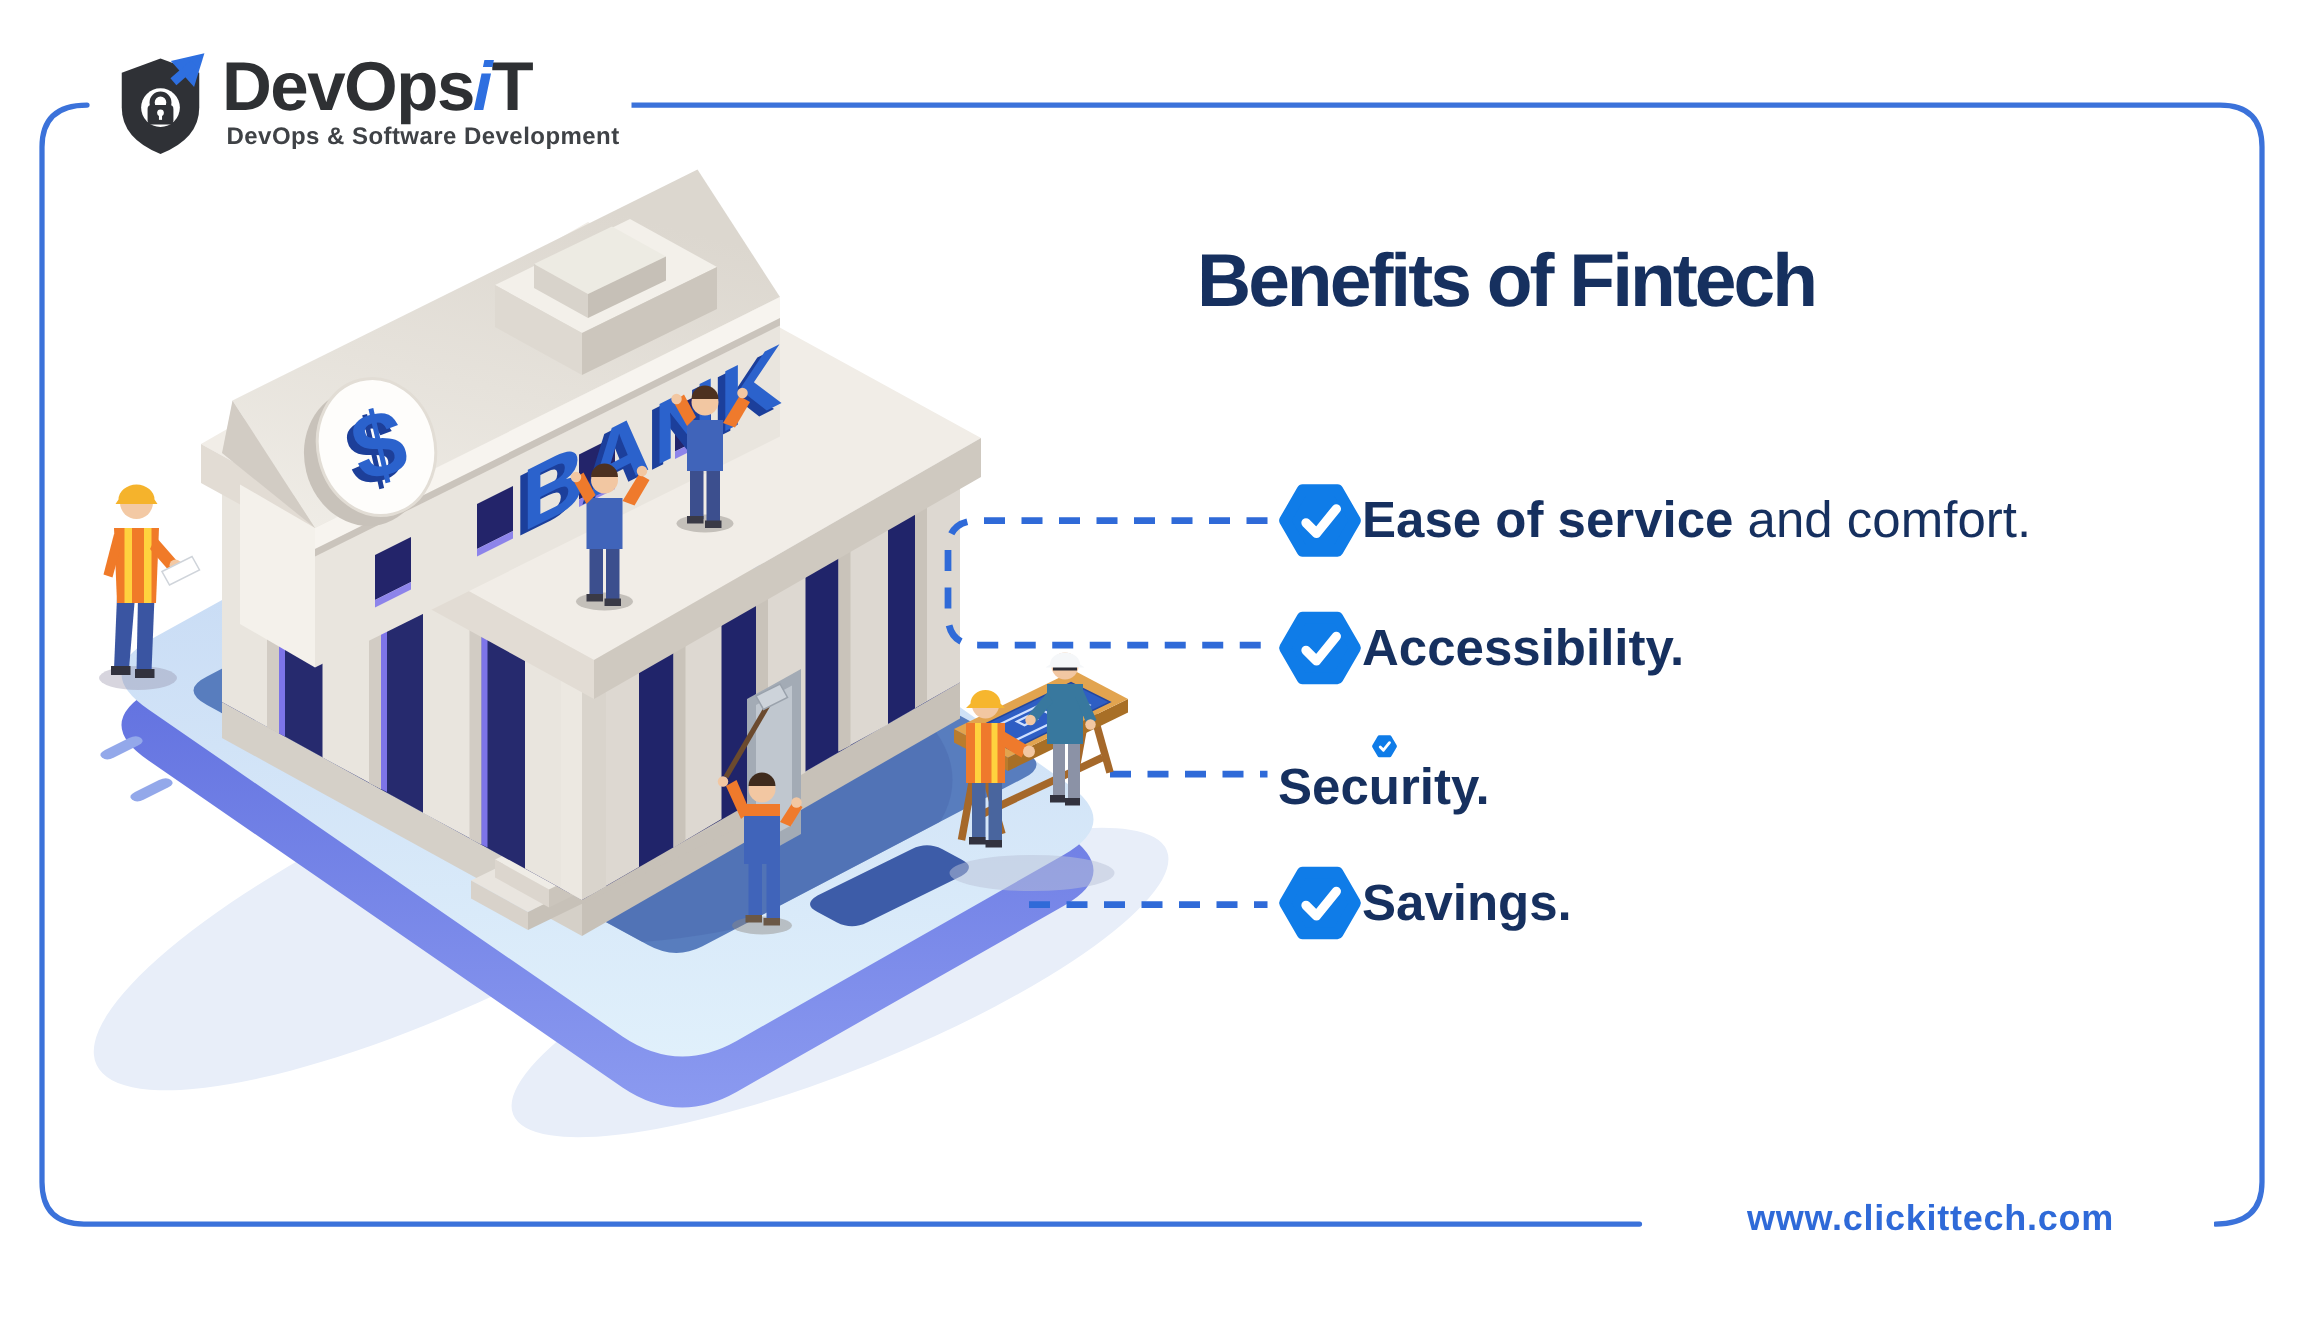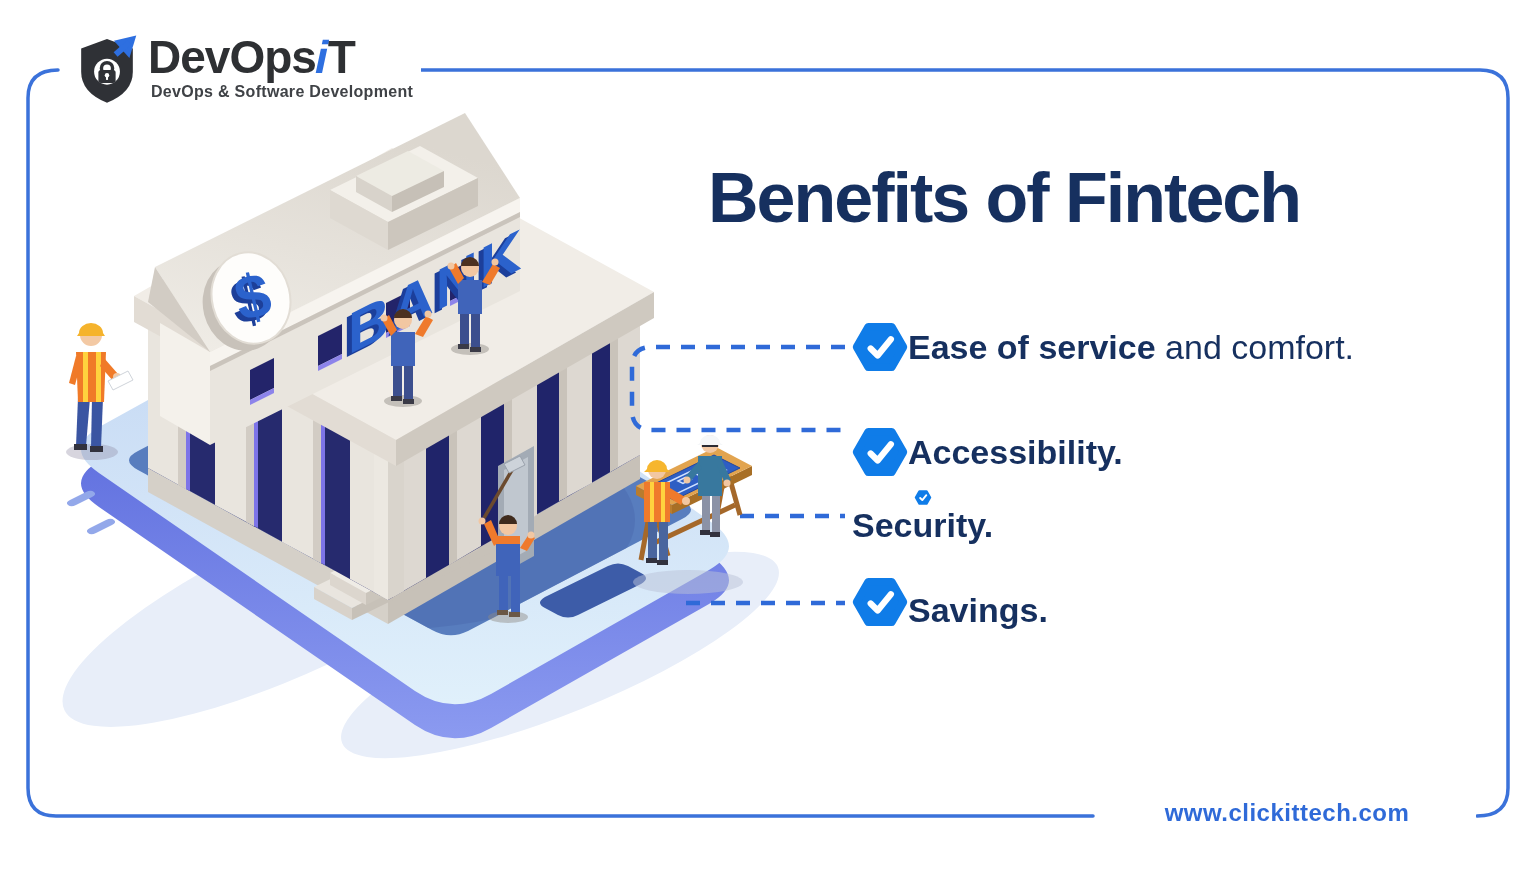--- a/index.html
+++ b/index.html
@@ -12,21 +12,21 @@
   #scene{left:0;top:0;width:1536px;height:878px;}
 
   
   .logo{left:68px;top:34px;display:flex;align-items:flex-start;gap:10px;background:#fff;padding:0 8px;}
   .logo-textcol{display:flex;flex-direction:column;}
   .logo-name{font-size:46px;font-weight:800;color:#2e3033;line-height:1.0;letter-spacing:-1px;}
   .logo-name .accent{color:#2e6fe0;display:inline-block;transform:skewX(-12deg);}
   .logo-tagline{font-size:16px;font-weight:700;color:#3f4246;letter-spacing:.3px;margin-top:3px;margin-left:3px;}
 
   
-  .title{left:548px;top:158px;width:912px;text-align:center;font-size:70px;font-weight:800;
+  .title{left:548px;top:158px;width:912px;text-align:center;font-size:50px;font-weight:800;
          color:#16305f;letter-spacing:-2px;white-space:nowrap;}
 
   
   .benefit-row{left:852px;height:56px;display:flex;align-items:center;}
   .benefit-text{font-size:34px;color:#16305f;white-space:nowrap;}
   .benefit-text .b{font-weight:800;}
   .benefit-text .r{font-weight:400;}
 
   
   .site-url{left:1098px;top:799px;width:378px;text-align:center;font-size:24px;font-weight:700;
@@ -316,37 +316,37 @@
 <div class="abs title">Benefits of Fintech</div>
 
 <div class="abs benefit-row" style="top:319px;">
   <svg width="56" height="56" viewBox="-36 -36 72 72">
     <path d="M-30,0 L-15,-26 L15,-26 L30,0 L15,26 L-15,26 Z" fill="#0f7ce8" stroke="#0f7ce8" stroke-width="10" stroke-linejoin="round"></path>
     <path d="M-12,2 L-3,11 L14,-10" fill="none" stroke="#ffffff" stroke-width="8" stroke-linecap="round" stroke-linejoin="round"></path>
   </svg>
   <div class="benefit-text"><span class="b">Ease of service</span><span class="r"> and comfort.</span></div>
 </div>
 
-<div class="abs benefit-row" style="top:424px;justify-content:space-between;">
+<div class="abs benefit-row" style="top:404px;justify-content:space-between;">
   <svg width="56" height="56" viewBox="-36 -36 72 72">
     <path d="M-30,0 L-15,-26 L15,-26 L30,0 L15,26 L-15,26 Z" fill="#0f7ce8" stroke="#0f7ce8" stroke-width="10" stroke-linejoin="round"></path>
     <path d="M-12,2 L-3,11 L14,-10" fill="none" stroke="#ffffff" stroke-width="8" stroke-linecap="round" stroke-linejoin="round"></path>
   </svg>
   <div class="benefit-text"><span class="b">Accessibility.</span><span class="r"></span></div>
 </div>
 
 <div class="abs benefit-row" style="top:489px;flex-direction:column;">
   <svg width="56" height="56" viewBox="-36 -36 72 72">
     <path d="M-30,0 L-15,-26 L15,-26 L30,0 L15,26 L-15,26 Z" fill="#0f7ce8" stroke="#0f7ce8" stroke-width="10" stroke-linejoin="round"></path>
     <path d="M-12,2 L-3,11 L14,-10" fill="none" stroke="#ffffff" stroke-width="8" stroke-linecap="round" stroke-linejoin="round"></path>
   </svg>
   <div class="benefit-text"><span class="b">Security.</span><span class="r"></span></div>
 </div>
 
-<div class="abs benefit-row" style="top:574px;align-items:flex-end;">
+<div class="abs benefit-row" style="top:574px;">
   <svg width="56" height="56" viewBox="-36 -36 72 72">
     <path d="M-30,0 L-15,-26 L15,-26 L30,0 L15,26 L-15,26 Z" fill="#0f7ce8" stroke="#0f7ce8" stroke-width="10" stroke-linejoin="round"></path>
     <path d="M-12,2 L-3,11 L14,-10" fill="none" stroke="#ffffff" stroke-width="8" stroke-linecap="round" stroke-linejoin="round"></path>
   </svg>
   <div class="benefit-text"><span class="b">Savings.</span><span class="r"></span></div>
 </div>
 
 <div class="abs site-url">www.clickittech.com</div>
 
 </body></html>

